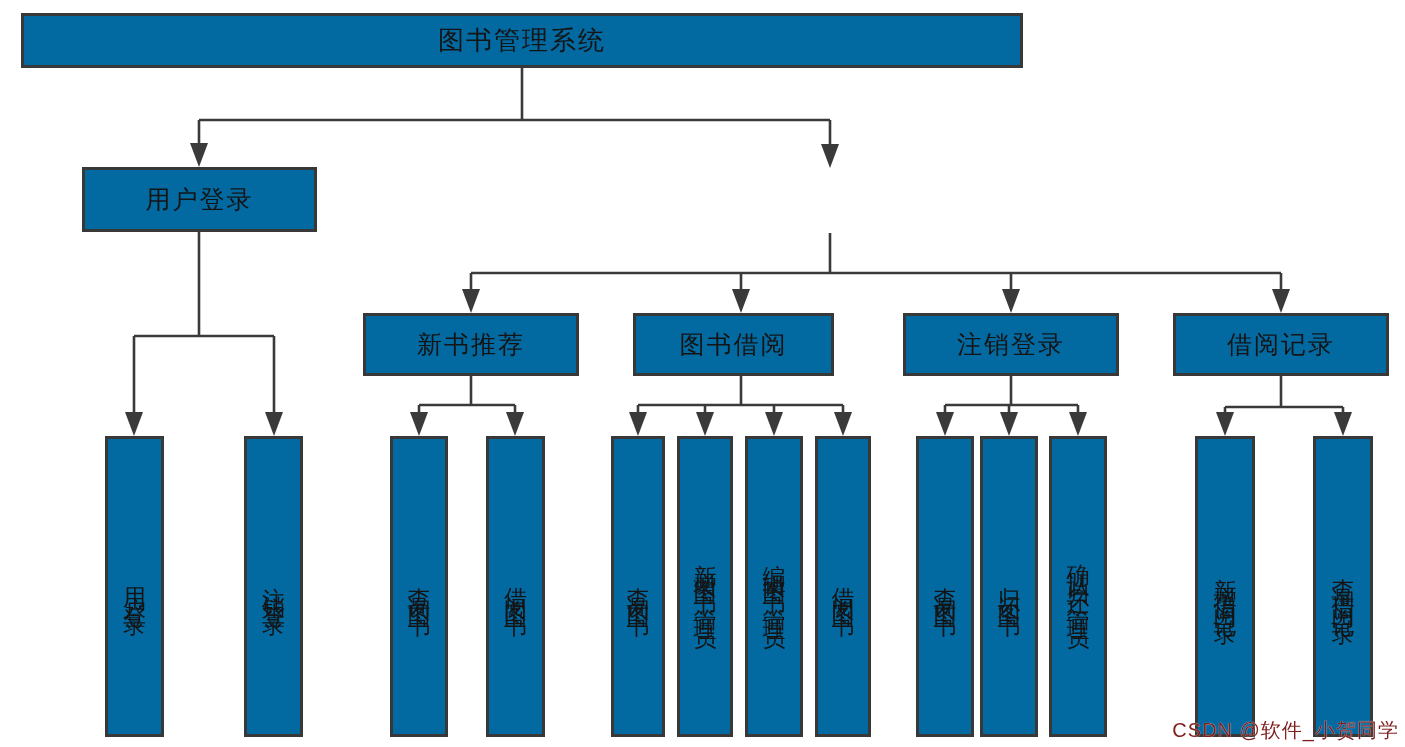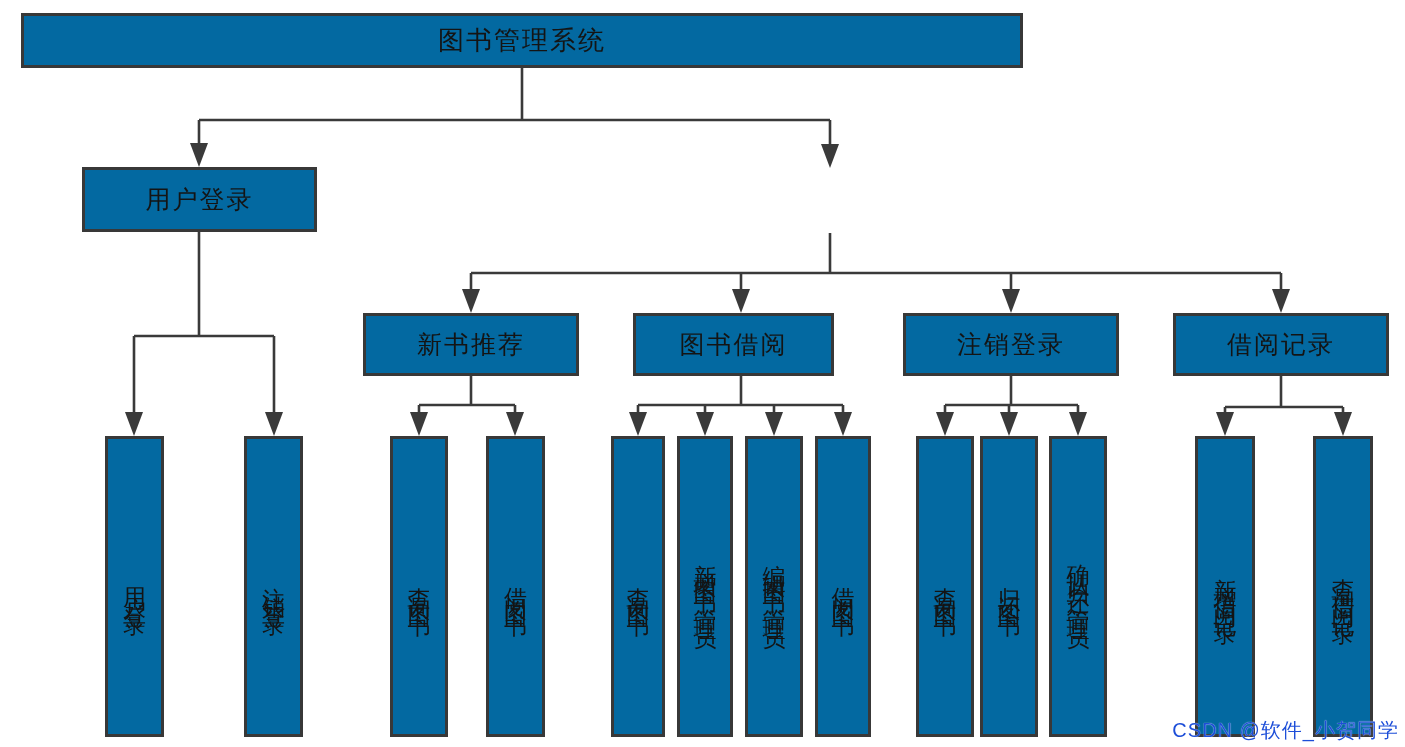--- a/index.html
+++ b/index.html
@@ -46,21 +46,21 @@
     font-size: 23px;
     letter-spacing: 9px;
     line-height: 1;
     white-space: nowrap;
   }
   .watermark {
     position: absolute;
     right: 6px;
     bottom: 3px;
     font-size: 20px;
-    color: #1d4ed8;
+    color: #7f1d1d;
     letter-spacing: 1px;
     text-shadow: 0 0 1px #ffffff;
   }
 </style>
 </head>
 <body>
 
 <div class="canvas">
 
   <svg class="wires" viewBox="0 0 1405 747" xmlns="http://www.w3.org/2000/svg">

